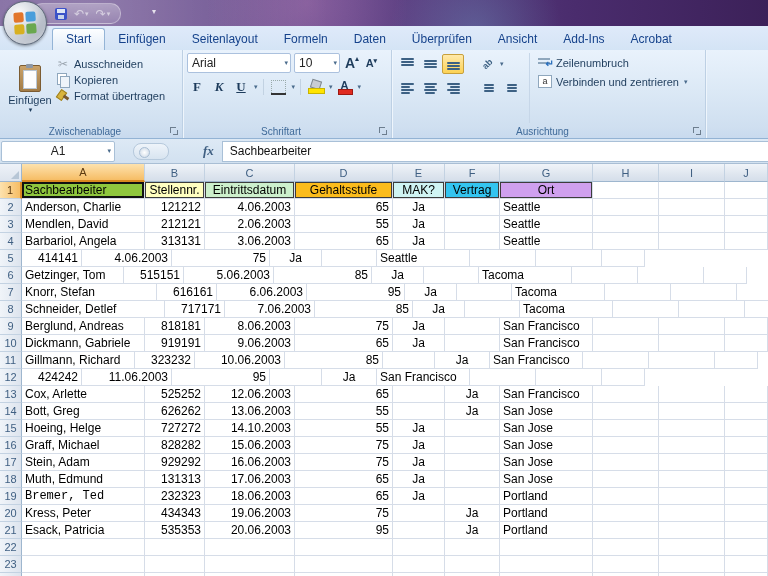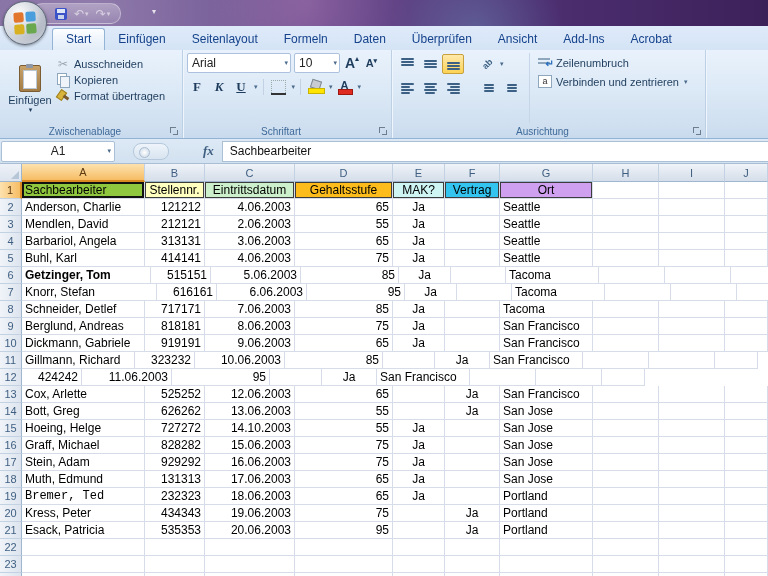--- a/index.html
+++ b/index.html
@@ -409,34 +409,33 @@
         <div class="cell a-right" style="width: 98px;">65</div>
         <div class="cell a-center" style="width: 52px;">Ja</div>
         <div class="cell a-center" style="width: 55px;"></div>
         <div class="cell" style="width: 93px;">Seattle</div>
         <div class="cell" style="width: 66px;"></div>
         <div class="cell" style="width: 66px;"></div>
         <div class="cell" style="width: 43px;"></div>
       </div>
       <div class="row">
         <div class="rowh">5</div>
-        <div class="cell" style="width: 123px;">Buhl, Karl</div>
         <div class="cell a-right" style="width: 60px;">414141</div>
         <div class="cell a-right" style="width: 90px;">4.06.2003</div>
         <div class="cell a-right" style="width: 98px;">75</div>
         <div class="cell a-center" style="width: 52px;">Ja</div>
         <div class="cell a-center" style="width: 55px;"></div>
         <div class="cell" style="width: 93px;">Seattle</div>
         <div class="cell" style="width: 66px;"></div>
         <div class="cell" style="width: 66px;"></div>
         <div class="cell" style="width: 43px;"></div>
       </div>
       <div class="row">
         <div class="rowh">6</div>
-        <div class="cell" style="width: 129px; font-weight: bold;">Getzinger, Tom</div>
+        <div class="cell" style="width: 102px;">Getzinger, Tom</div>
         <div class="cell a-right" style="width: 60px;">515151</div>
         <div class="cell a-right" style="width: 90px;">5.06.2003</div>
         <div class="cell a-right" style="width: 98px;">85</div>
         <div class="cell a-center" style="width: 52px;">Ja</div>
         <div class="cell a-center" style="width: 55px;"></div>
         <div class="cell" style="width: 93px;">Tacoma</div>
         <div class="cell" style="width: 66px;"></div>
         <div class="cell" style="width: 66px;"></div>
         <div class="cell" style="width: 43px;"></div>
       </div>
@@ -448,21 +447,21 @@
         <div class="cell a-right" style="width: 98px;">95</div>
         <div class="cell a-center" style="width: 52px;">Ja</div>
         <div class="cell a-center" style="width: 55px;"></div>
         <div class="cell" style="width: 93px;">Tacoma</div>
         <div class="cell" style="width: 66px;"></div>
         <div class="cell" style="width: 66px;"></div>
         <div class="cell" style="width: 43px;"></div>
       </div>
       <div class="row">
         <div class="rowh">8</div>
-        <div class="cell" style="width: 123px;">Schneider, Detlef</div>
+        <div class="cell" style="width: 143px;">Schneider, Detlef</div>
         <div class="cell a-right" style="width: 60px;">717171</div>
         <div class="cell a-right" style="width: 90px;">7.06.2003</div>
         <div class="cell a-right" style="width: 98px;">85</div>
         <div class="cell a-center" style="width: 52px;">Ja</div>
         <div class="cell a-center" style="width: 55px;"></div>
         <div class="cell" style="width: 93px;">Tacoma</div>
         <div class="cell" style="width: 66px;"></div>
         <div class="cell" style="width: 66px;"></div>
         <div class="cell" style="width: 43px;"></div>
       </div>

